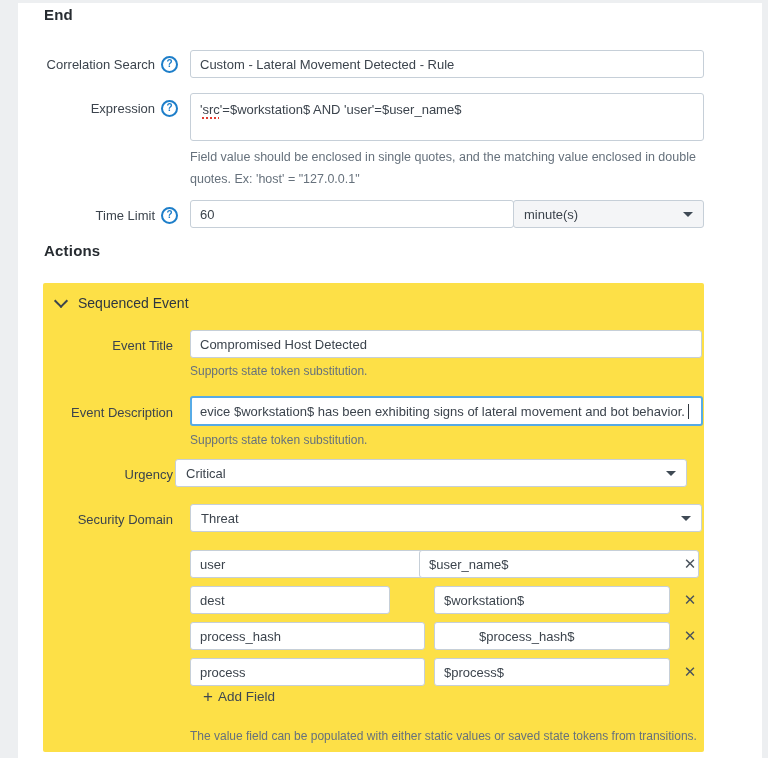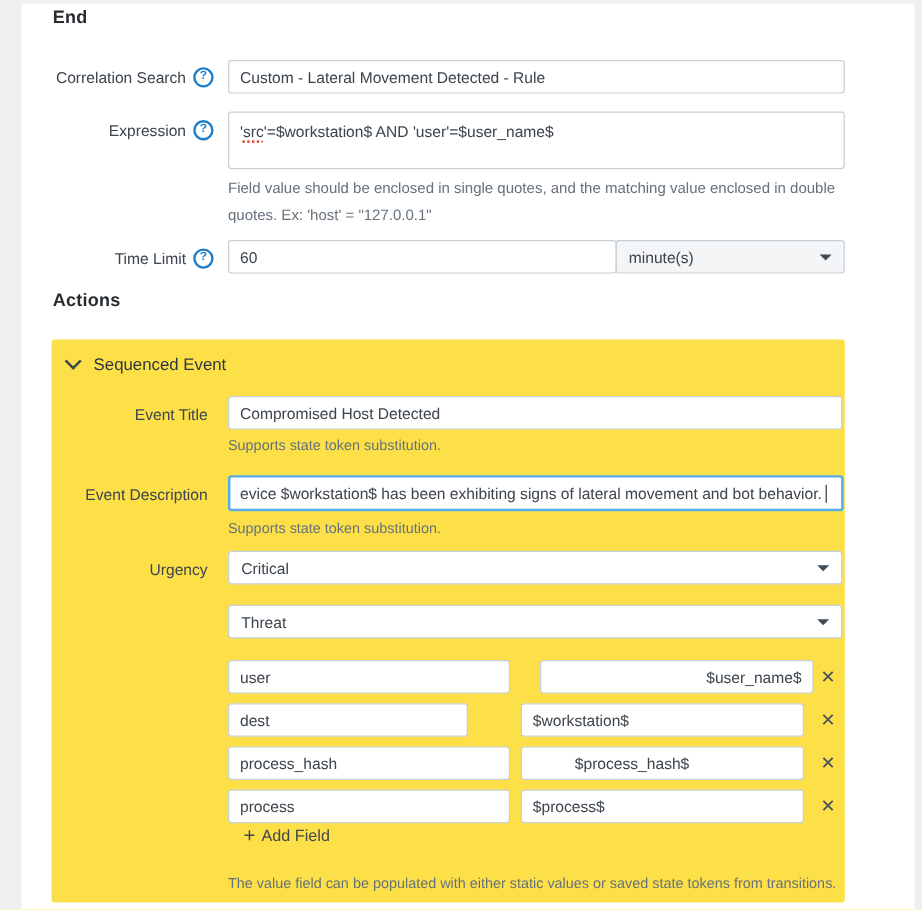--- a/index.html
+++ b/index.html
@@ -127,34 +127,35 @@
   <div class="helpsmall" style="left:147px;top:81px;">Supports state token substitution.</div>
 
   <div class="lblrow" style="top:120px;">Event Description</div>
   <div class="descbox">
     <span>evice $workstation$ has been exhibiting signs of lateral movement and bot behavior.</span>
     <span class="cursorbar"></span>
   </div>
   <div class="helpsmall" style="left:147px;top:150px;">Supports state token substitution.</div>
 
   <div class="lblrow" style="top:182px;">Urgency</div>
-  <div class="select" style="left:147px;top:176px;width:512px;">
+  <div class="select" style="left:132px;top:176px;width:512px;">
     <span>Critical</span>
     <span class="caret"></span>
   </div>
 
+  <div class="lblrow" style="top:227px;">Security Domain</div>
   <div class="select" style="left:147px;top:221px;width:512px;">
     <span>Threat</span>
     <span class="caret"></span>
   </div>
 
 
   <div>
     <input class="tinput" style="left: 147px; top: 267px; width: 235px;" type="text" value="user">
-    <input class="tinput" style="left: 407px; top: 267px; width: 228px; text-align: right;" type="text" value="$user_name$">
+    <input class="tinput" style="left: 376px; top: 267px; width: 280px;" type="text" value="$user_name$">
     <span class="xbtn" style="top:267px;">✕</span>
   </div>
   <div>
     <input class="tinput" style="left: 147px; top: 303px; width: 200px;" type="text" value="dest">
     <input class="tinput" style="left: 391px; top: 303px; width: 236px;" type="text" value="$workstation$">
     <span class="xbtn" style="top:303px;">✕</span>
   </div>
   <div>
     <input class="tinput" style="left: 147px; top: 339px; width: 235px;" type="text" value="process_hash">
     <input class="tinput" style="left: 391px; top: 339px; width: 236px; padding-left: 44px;" type="text" value="$process_hash$">

